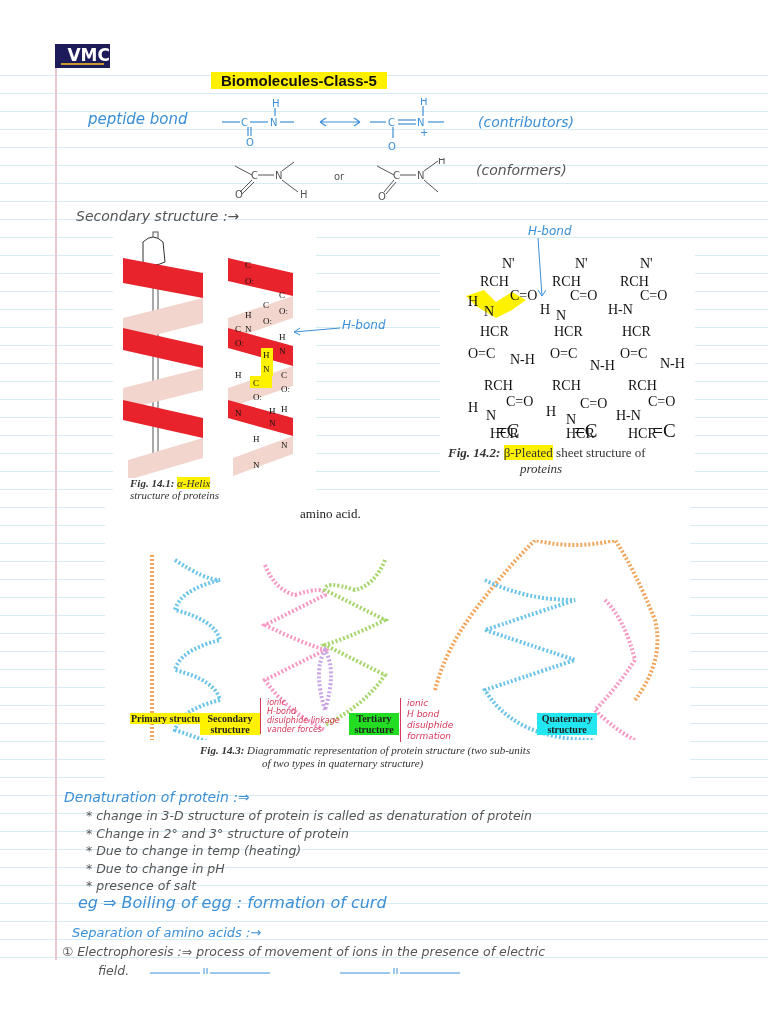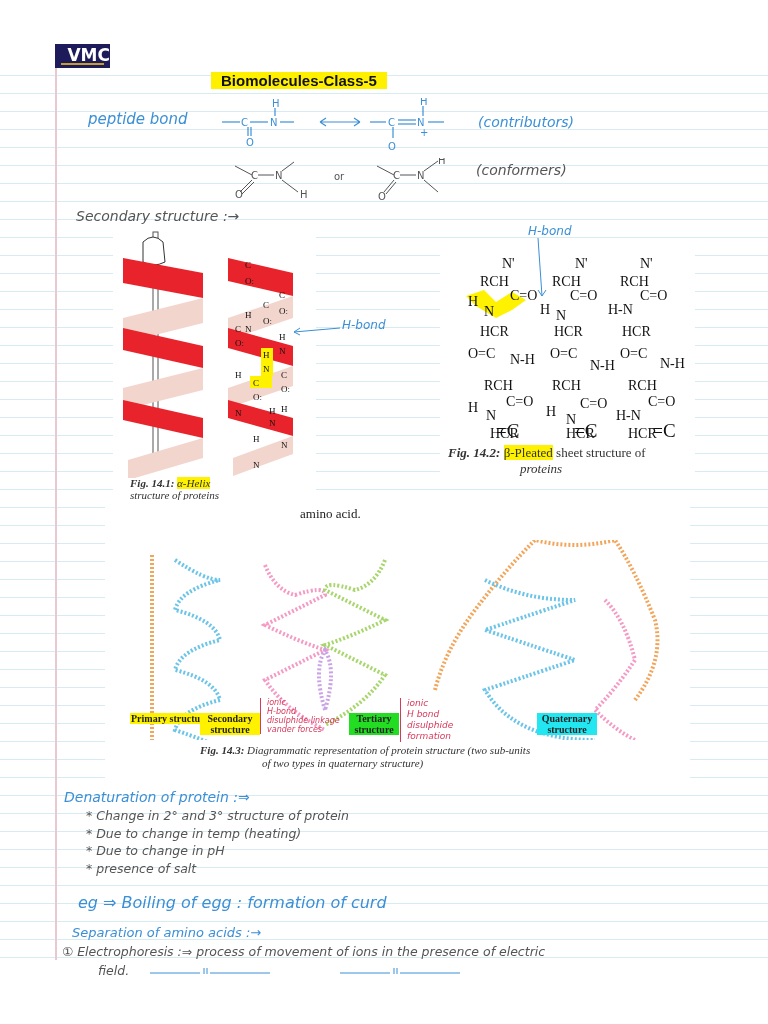--- a/index.html
+++ b/index.html
@@ -246,20 +246,21 @@
     <div>formation</div>
   </div>
   <div class="caption" style="position:absolute;left:95px;top:244px;font-size:11px;line-height:13px;">
     <b>Fig. 14.3:</b> <span>Diagrammatic representation of protein structure (two sub-units</span><br>
     <span style="padding-left:62px;">of two types in quaternary structure)</span>
   </div>
 </div>
 
 <div class="hw blue" style="left:64px;top:789px;font-size:14px;">Denaturation of protein :⇒</div>
 <div style="position:absolute;left:86px;top:807px;font-family:'DejaVu Sans',sans-serif;font-style:italic;font-size:12.5px;line-height:17.5px;color:#555;">
+  <div>* change in 3-D structure of protein is called as denaturation of protein</div>
   <div>* Change in 2° and 3° structure of protein</div>
   <div>* Due to change in temp (heating)</div>
   <div>* Due to change in pH</div>
   <div>* presence of salt</div>
 </div>
 <div class="hw blue" style="left:78px;top:893px;font-size:16px;">eg ⇒ Boiling of egg : formation of curd</div>
 
 <div class="hw blue" style="left:72px;top:925px;font-size:13px;">Separation of amino acids :→</div>
 <div class="hw dark" style="left:62px;top:944px;font-size:12.5px;">① Electrophoresis :⇒ process of movement of ions in the presence of electric</div>
 <div class="hw dark" style="left:98px;top:963px;font-size:12.5px;">field.</div>

